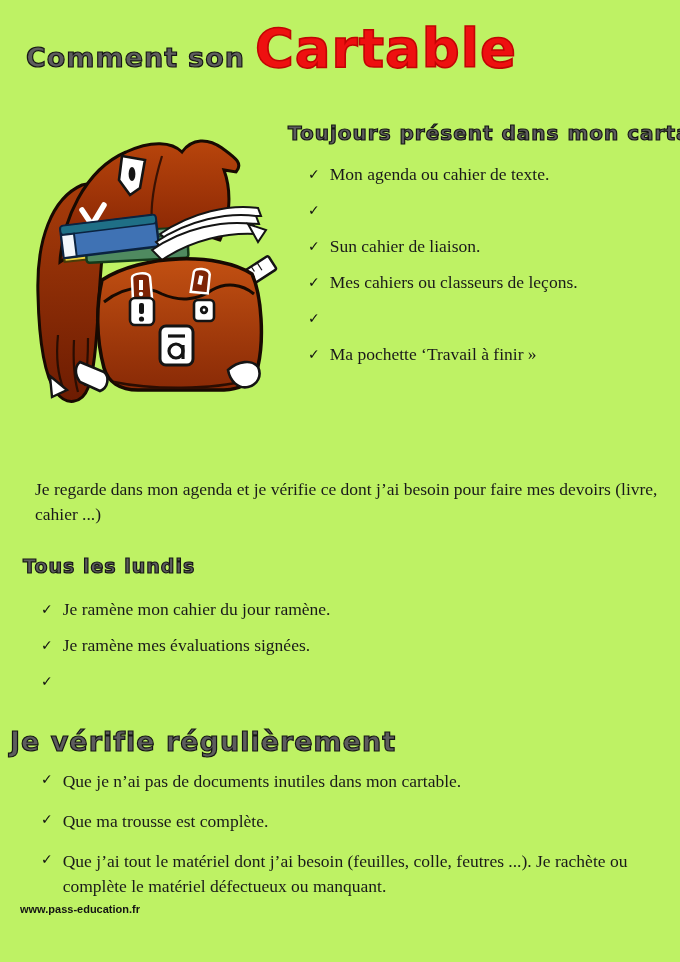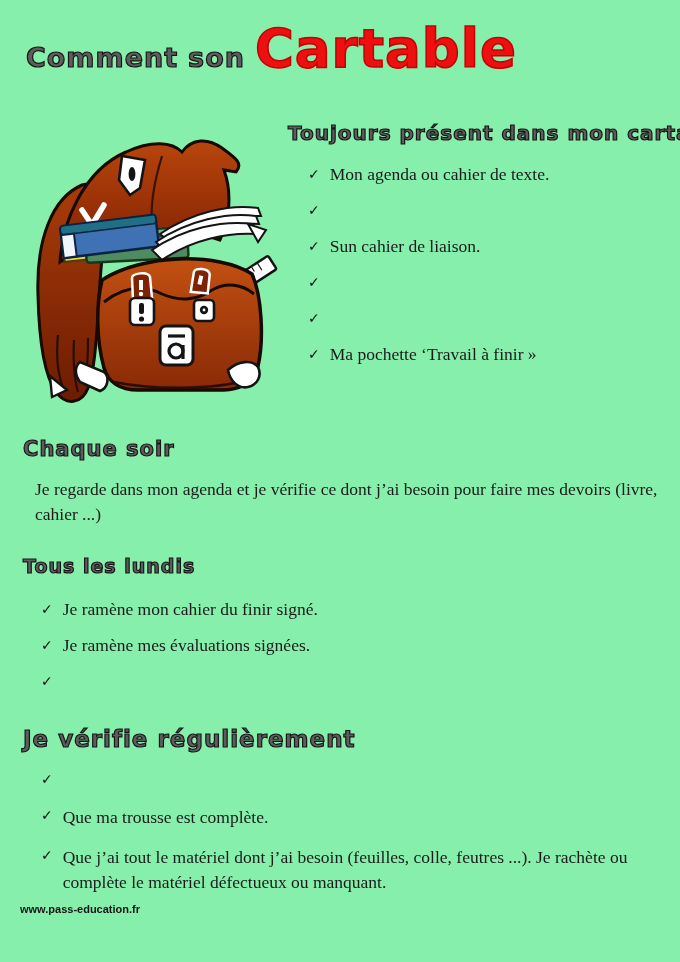--- a/index.html
+++ b/index.html
@@ -1,19 +1,19 @@
 <!DOCTYPE html>
 <html><head>
 <meta charset="utf-8">
 <style>
   * { margin:0; padding:0; box-sizing:border-box; }
   html,body { background:#ffffff; }
   .page {
     position:relative; width:680px; height:962px; margin:0 auto;
-    background:#86efac; overflow:hidden;
+    background:#bef264; overflow:hidden;
     font-family:"Liberation Serif", serif; color:#1a1a1a;
   }
 
   
   .scribble {
     font-family:"DejaVu Sans", sans-serif;
     font-weight:700;
     color:#5d5d5d;
     -webkit-text-stroke:1.2px #161616;
     letter-spacing:1px;
@@ -37,21 +37,21 @@
   .title-small  { font-size:27px; }
   .title-big    { font-size:56px; line-height:1; }
   .title-big2   { font-size:53px; line-height:1; }
 
   .bag-wrap { position:absolute; left:22px; top:130px; width:278px; height:288px; }
 
   .sec-heading { position:absolute; font-size:20px; }
   .h-always  { left:288px; top:121px; }
   .h-evening { left:23px;  top:437px; font-size:21px; }
   .h-mondays { left:23px;  top:555px; font-size:19px; }
-  .h-regular { left:23px;  top:726px; font-size:23px; }
+  .h-regular { left:10px;  top:726px; font-size:27px; }
 
   ul.checklist { list-style:none; position:absolute; }
   ul.checklist li {
     display:flex; align-items:flex-start; gap:10px;
     margin-bottom:15px; font-size:17.5px; line-height:21px;
   }
   .chk {
     font-family:"DejaVu Sans", sans-serif;
     font-size:14px; line-height:21px; color:#111; flex:0 0 auto;
   }
@@ -211,52 +211,53 @@
       </li>
     <li>
         <span class="chk">✓</span>
       </li>
     <li>
         <span class="chk">✓</span>
         <span class="txt">Sun cahier de liaison.</span>
       </li>
     <li>
         <span class="chk">✓</span>
+        <span class="txt">Mes cahiers ou classeurs de leçons.</span>
       </li>
     <li>
         <span class="chk">✓</span>
       </li>
     <li>
         <span class="chk">✓</span>
         <span class="txt">Ma pochette ‘Travail à finir »</span>
       </li>
   </ul>
 
-  <div class="scribble sec-heading h-evening">Chaque soir</div>
   <p class="para">Je regarde dans mon agenda et je vérifie ce dont j’ai besoin pour faire mes devoirs (livre, cahier ...)</p>
 
   <div class="scribble sec-heading h-mondays">Tous les lundis</div>
   <ul class="checklist list-mondays">
     <li>
         <span class="chk">✓</span>
-        <span class="txt">Je ramène mon cahier du finir signé.</span>
+        <span class="txt">Je ramène mon cahier du jour ramène.</span>
       </li>
     <li>
         <span class="chk">✓</span>
         <span class="txt">Je ramène mes évaluations signées.</span>
       </li>
     <li>
         <span class="chk">✓</span>
       </li>
   </ul>
 
   <div class="scribble sec-heading h-regular">Je vérifie régulièrement</div>
   <ul class="checklist list-regular">
     <li>
         <span class="chk">✓</span>
+        <span class="txt">Que je n’ai pas de documents inutiles dans mon cartable.</span>
       </li>
     <li>
         <span class="chk">✓</span>
         <span class="txt">Que ma trousse est complète.</span>
       </li>
     <li>
         <span class="chk">✓</span>
         <span class="txt">Que j’ai tout le matériel dont j’ai besoin (feuilles, colle, feutres ...). Je rachète ou complète le matériel défectueux ou manquant.</span>
       </li>
   </ul>

